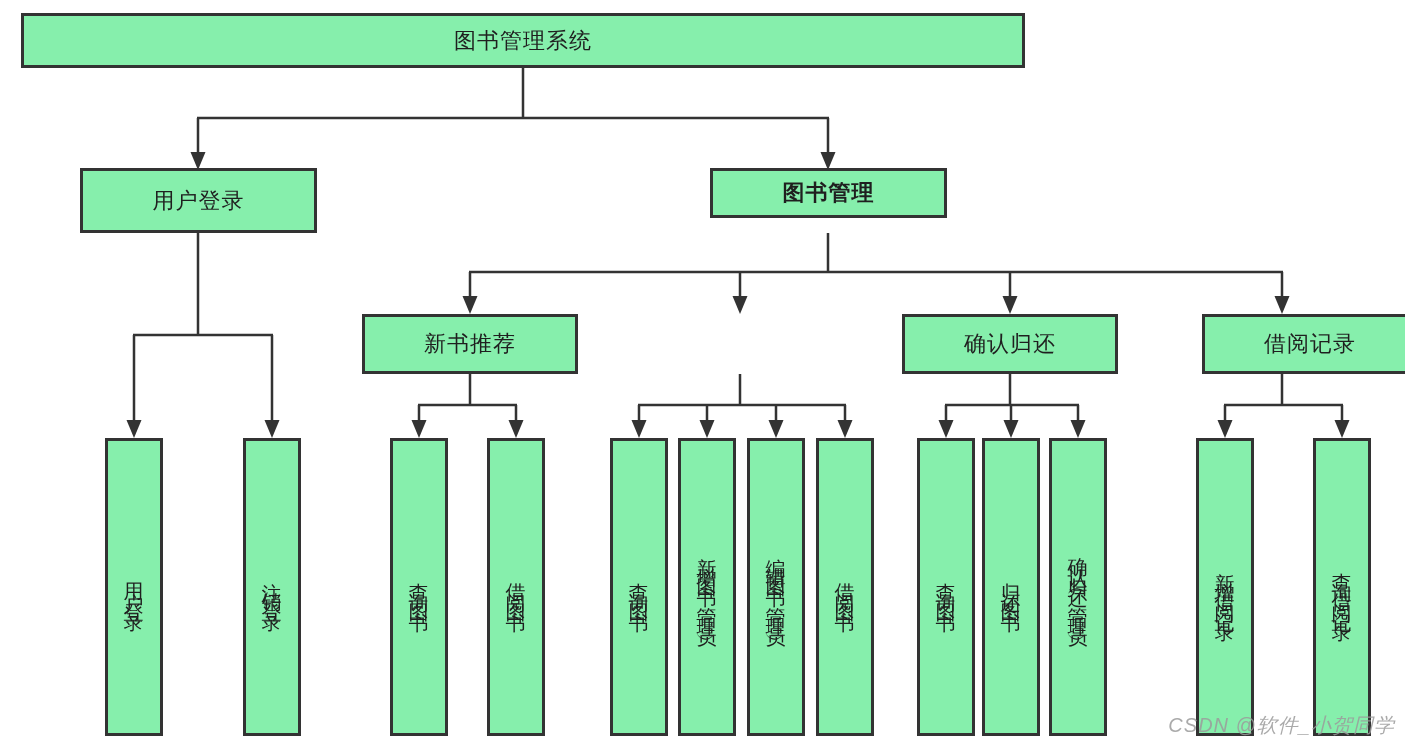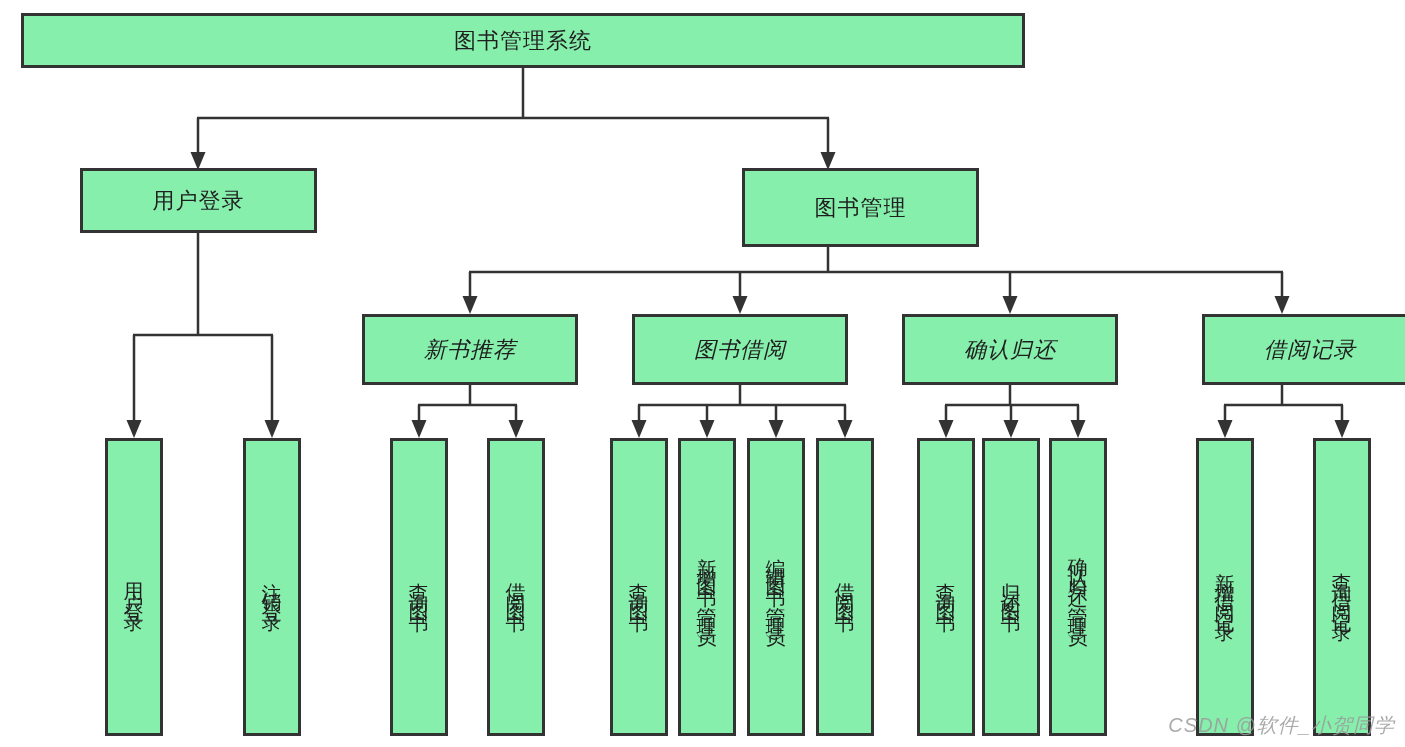--- a/index.html
+++ b/index.html
@@ -30,22 +30,22 @@
     align-items: center;
     justify-content: center;
     color: #1f1f1f;
   }
   .node-h {
     font-size: 22px;
     letter-spacing: 1px;
   }
   .node-root   { left: 21px;  top: 13px;  width: 1004px; height: 55px; }
   .node-l2a    { left: 80px;  top: 168px; width: 237px;  height: 65px; }
-  .node-l2b    { left: 742px; top: 168px; width: 237px;  height: 79px; }
-  .node-l3     { top: 314px; width: 216px; height: 71px; font-style: italic; }
+  .node-l2b    { left: 710px; top: 168px; width: 237px;  height: 50px; font-weight: bold; }
+  .node-l3     { top: 314px; width: 216px; height: 60px; }
   .node-l3-0   { left: 362px;  }
   .node-l3-1   { left: 632px;  }
   .node-l3-2   { left: 902px;  }
   .node-l3-3   { left: 1202px; }
   .leaf {
     top: 438px;
     width: 58px;
     height: 298px;
   }
   .leaf .vtext {
@@ -128,23 +128,20 @@
   <div class="node node-h node-l2a">
     <span>用户登录</span>
   </div>
   <div class="node node-h node-l2b">
     <span>图书管理</span>
   </div>
 
   <div class="node node-h node-l3 node-l3-0">
     <span>新书推荐</span>
   </div>
-  <div class="node node-h node-l3 node-l3-1">
-    <span>图书借阅</span>
-  </div>
   <div class="node node-h node-l3 node-l3-2">
     <span>确认归还</span>
   </div>
   <div class="node node-h node-l3 node-l3-3">
     <span>借阅记录</span>
   </div>
 
   <div class="node leaf leaf-g1-0">
     <span class="vtext">用户登录</span>
   </div>

